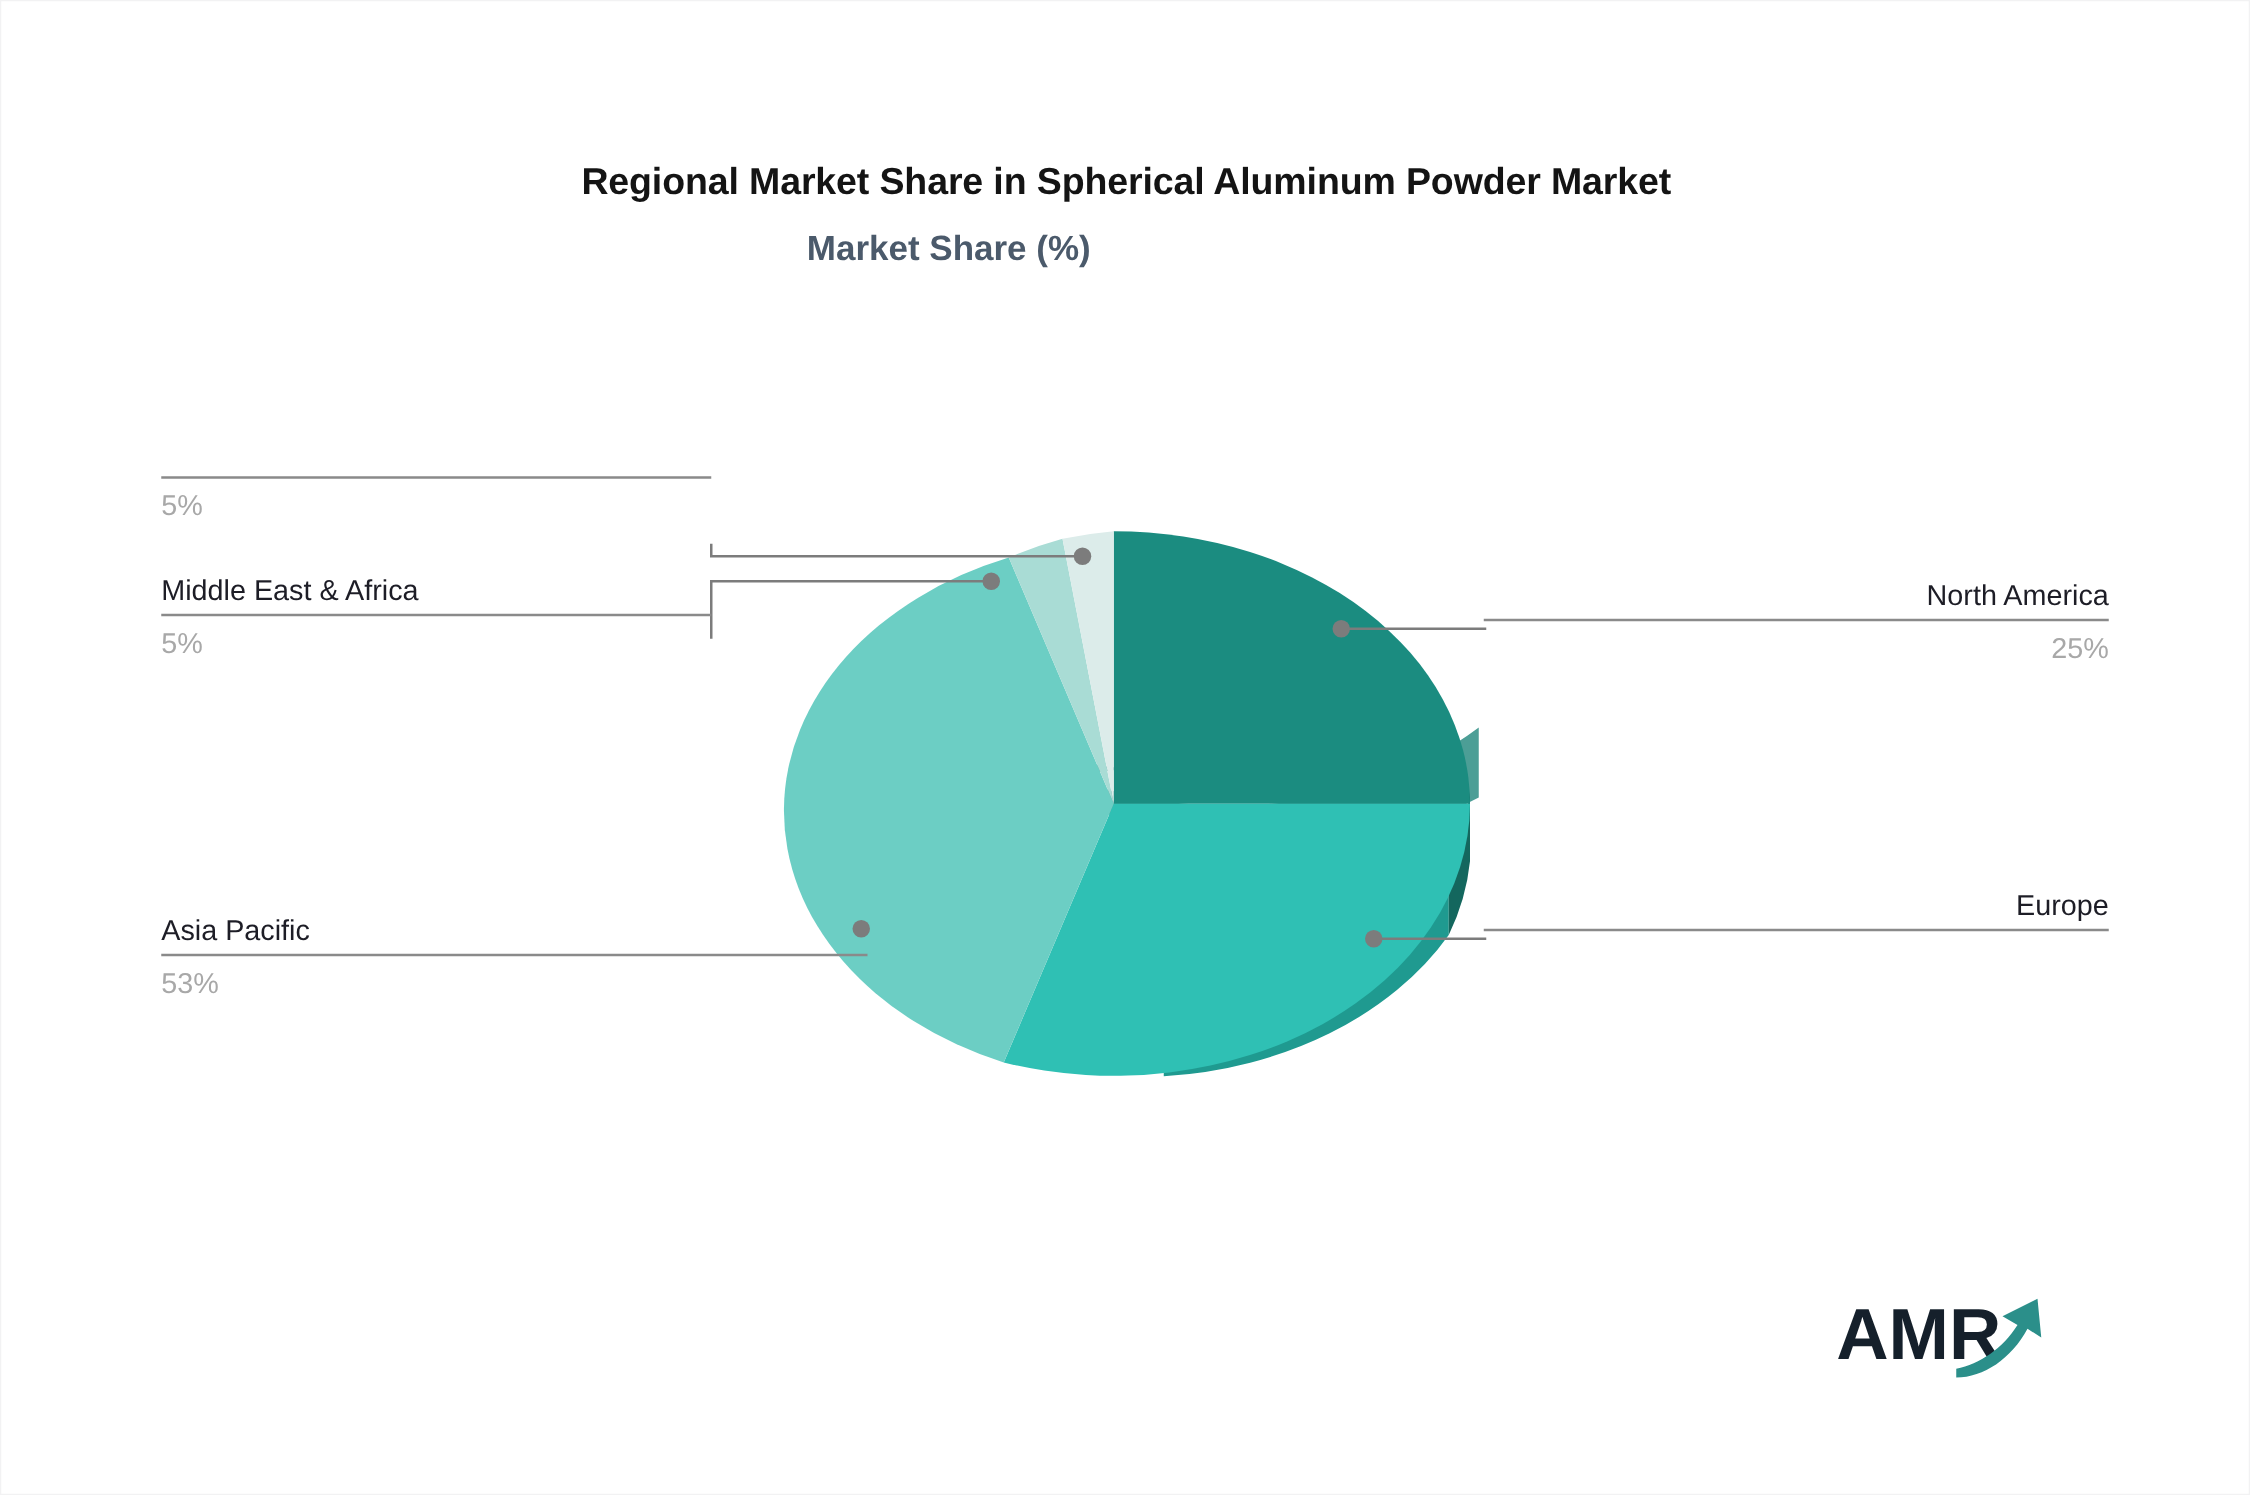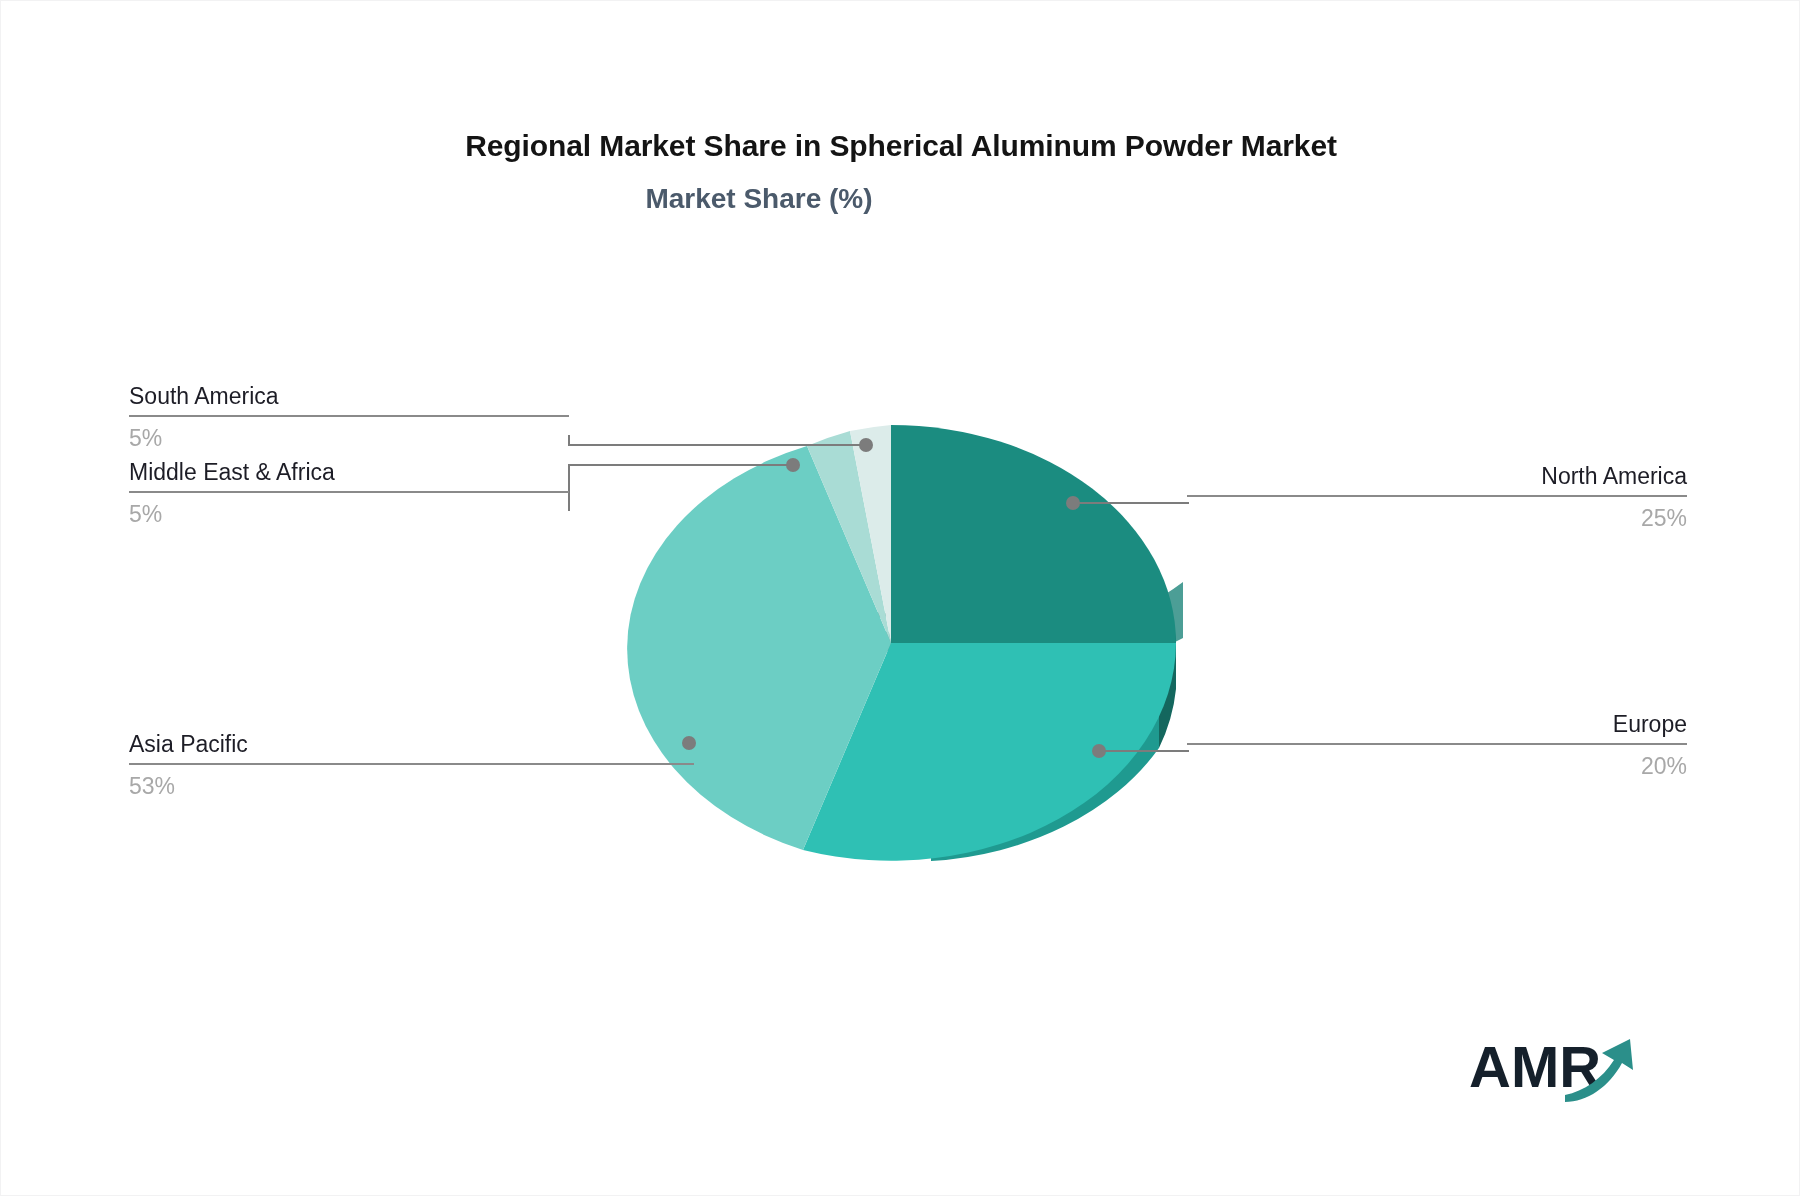--- a/index.html
+++ b/index.html
@@ -158,21 +158,20 @@
     <g fill="#7c7c7c">
       <circle cx="865" cy="444" r="7"></circle>
       <circle cx="792" cy="464" r="7"></circle>
       <circle cx="688" cy="742" r="7"></circle>
       <circle cx="1072" cy="502" r="7"></circle>
       <circle cx="1098" cy="750" r="7"></circle>
     </g>
   </svg>
 
   <div class="callout left" id="callout-south-america">
-    <div class="cl-name">South America</div>
     <div class="cl-rule"></div>
     <div class="cl-value">5%</div>
   </div>
 
   <div class="callout left" id="callout-middle-east-africa">
     <div class="cl-name">Middle East &amp; Africa</div>
     <div class="cl-rule"></div>
     <div class="cl-value">5%</div>
   </div>
 
@@ -184,21 +183,20 @@
 
   <div class="callout right" id="callout-north-america">
     <div class="cl-name">North America</div>
     <div class="cl-rule"></div>
     <div class="cl-value">25%</div>
   </div>
 
   <div class="callout right" id="callout-europe">
     <div class="cl-name">Europe</div>
     <div class="cl-rule"></div>
-    <div class="cl-value">20%</div>
   </div>
 
   <svg id="amr-logo" viewBox="0 0 180 78">
     <text x="0" y="58" font-family="Liberation Sans, sans-serif" font-size="58" font-weight="bold" fill="#15202b">AMR</text>
     <path d="M 96 73 C 118 73 140 58 153 34 L 164 41 L 161 10 L 133 24 L 145 31 C 133 50 115 62 96 66 Z" fill="#2b8f8a"></path>
   </svg>
 
 </div>
 
 </body></html>

